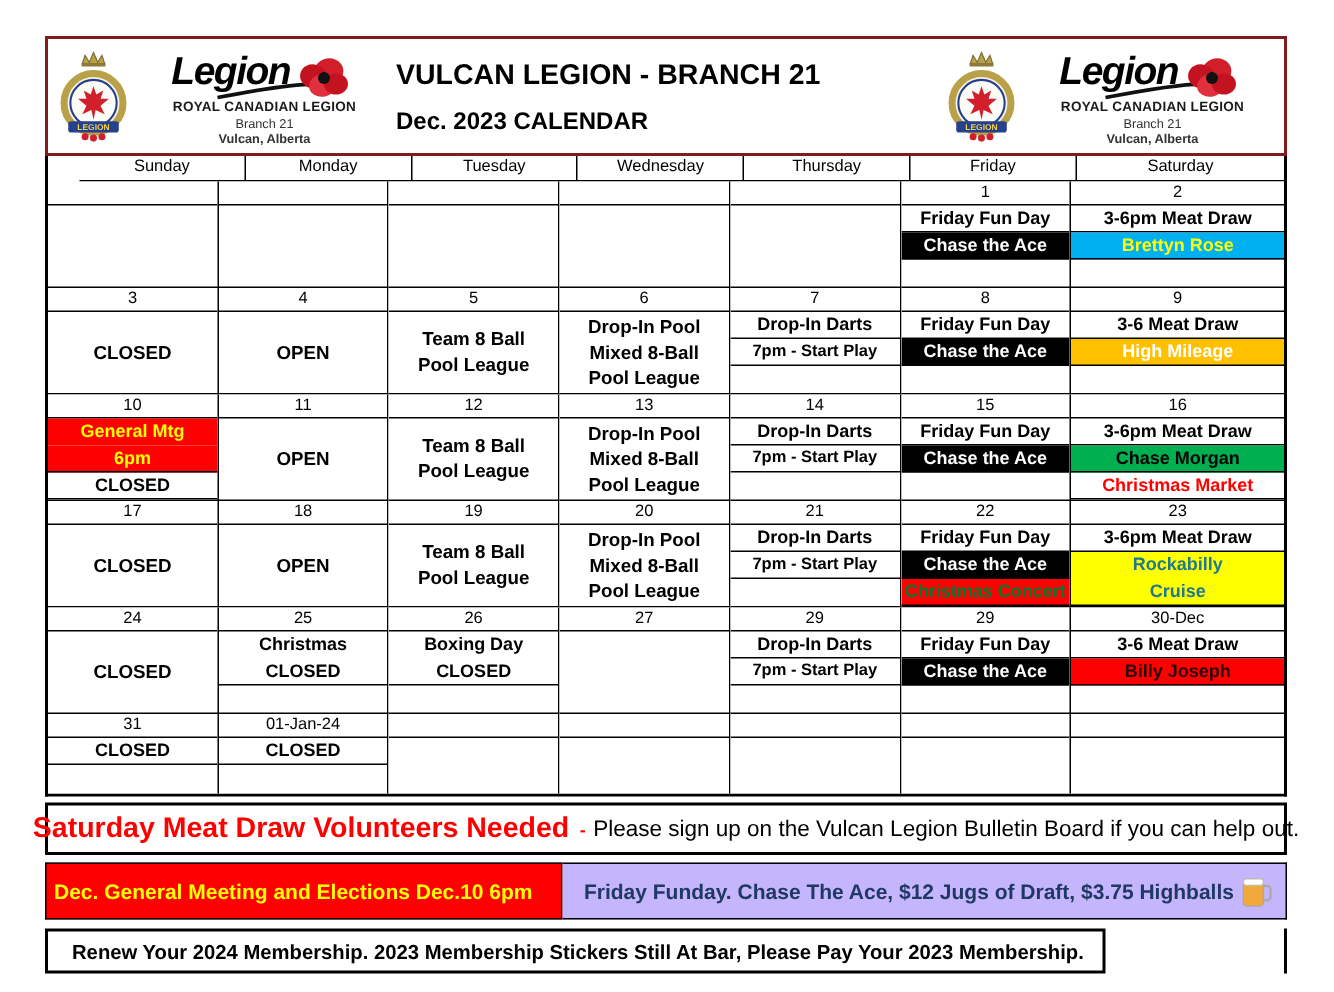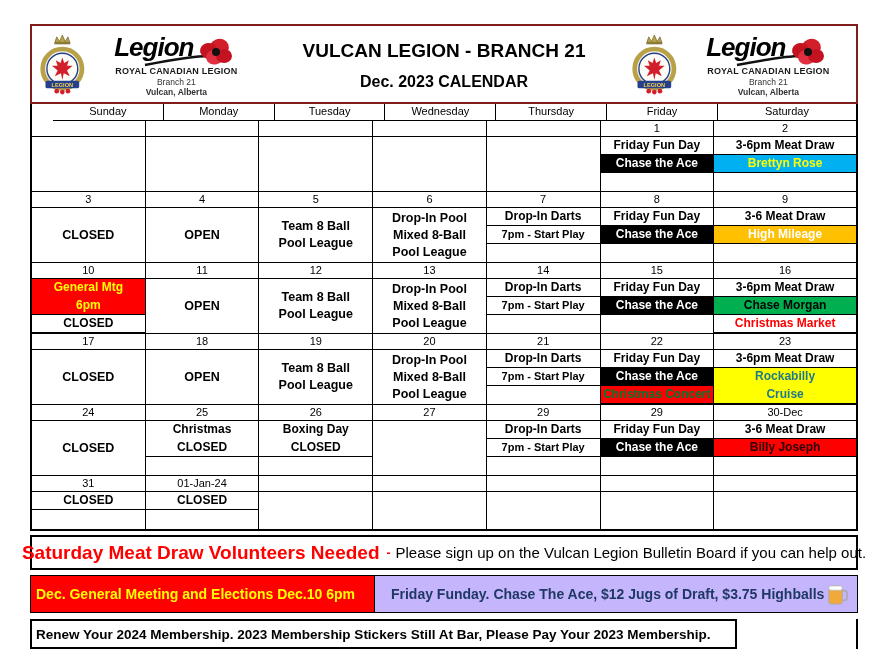--- a/index.html
+++ b/index.html
@@ -9,21 +9,21 @@
   
   .header-box{border:2px solid #7f1d1d;height:76px;display:flex;align-items:center;justify-content:space-between;background:#fff;}
   .logo-block{display:flex;align-items:flex-start;padding:3px 2px 2px 6px;width:232px;box-sizing:border-box;}
   .logo-right{margin-left:4px;text-align:center;width:176px;}
   .brand-row{display:flex;align-items:flex-start;justify-content:center;height:34px;}
   .brand{font-size:26px;font-weight:bold;font-style:italic;letter-spacing:-1px;line-height:30px;white-space:nowrap;}
   .poppy-svg{margin-left:-50px;margin-top:2px;}
   .org{font-size:9px;font-weight:bold;color:#1a1a1a;letter-spacing:.2px;}
   .branch{font-size:8.5px;color:#333;margin-top:1px;}
   .city{font-size:8.5px;color:#333;font-weight:bold;}
-  .titles{flex:1;text-align:center;display:flex;flex-direction:column;gap:11px;padding-top:2px;}
+  .titles{flex:1;display:flex;flex-direction:column;gap:11px;padding-top:2px;}
   .title1{font-size:19px;font-weight:bold;}
   .title2{font-size:16px;font-weight:bold;}
 
   
   .calendar{border:2px solid #000;border-top:none;}
   .day-headers{display:flex;height:16px;border-bottom:1.5px solid #000;margin-left:21px;}
   .day-header{box-sizing:border-box;border-right:1px solid #000;font-size:11px;line-height:15px;text-align:center;}
   .day-header:last-child{border-right:none;}
   .col{flex:0 0 13.8%;}
   .col6{flex:1;}
@@ -47,26 +47,26 @@
   .s-redyellow{background:#FF0000;color:#FFFF00;}
   .s-redgreen{background:#FF0000;color:#007A33;}
   .s-reddark{background:#FF0000;color:#2b0000;}
   .s-redtext{color:#FF0000;}
 
   
   .volunteers{border:2px solid #000;margin-top:4px;height:31px;display:flex;align-items:center;justify-content:center;background:#fff;white-space:nowrap;}
   .vol-main{color:#FF0000;font-weight:bold;font-size:19px;}
   .vol-dash{color:#FF0000;font-size:12px;margin:0 5px 0 7px;font-weight:bold;}
   .vol-rest{font-size:15px;color:#000;}
-  .banners{display:flex;margin-top:5px;height:38px;text-align:center;}
+  .banners{display:flex;margin-top:5px;height:38px;}
   .banner-red{box-sizing:border-box;flex:0 0 41.7%;background:#FF0000;border:1.5px solid #000;display:flex;align-items:center;padding-left:5px;color:#FFFF00;font-weight:bold;font-size:14px;white-space:nowrap;}
   .banner-right{box-sizing:border-box;flex:1;border:1.5px solid #000;border-left:none;display:flex;align-items:center;padding:0 8px 0 14px;background:#c4b5fd;}
   .banner-right-text{color:#203864;font-weight:bold;font-size:14px;flex:1;white-space:nowrap;}
   .membership-row{display:flex;margin-top:6px;height:30px;}
-  .membership{box-sizing:border-box;flex:0 0 85.4%;border:2px solid #000;display:flex;align-items:center;padding-left:4px;font-weight:bold;font-size:13.5px;background:#fff;white-space:nowrap;}
+  .membership{box-sizing:border-box;flex:0 0 85.4%;border:2px solid #000;display:flex;align-items:center;padding-left:16px;font-weight:bold;font-size:13.5px;background:#fff;white-space:nowrap;}
   .membership-right{box-sizing:border-box;flex:1;border-right:2px solid #000;}
 </style>
 </head>
 <body>
 
 <div class="page">
 
   <div class="header-box">
 
     <div class="logo-block">

